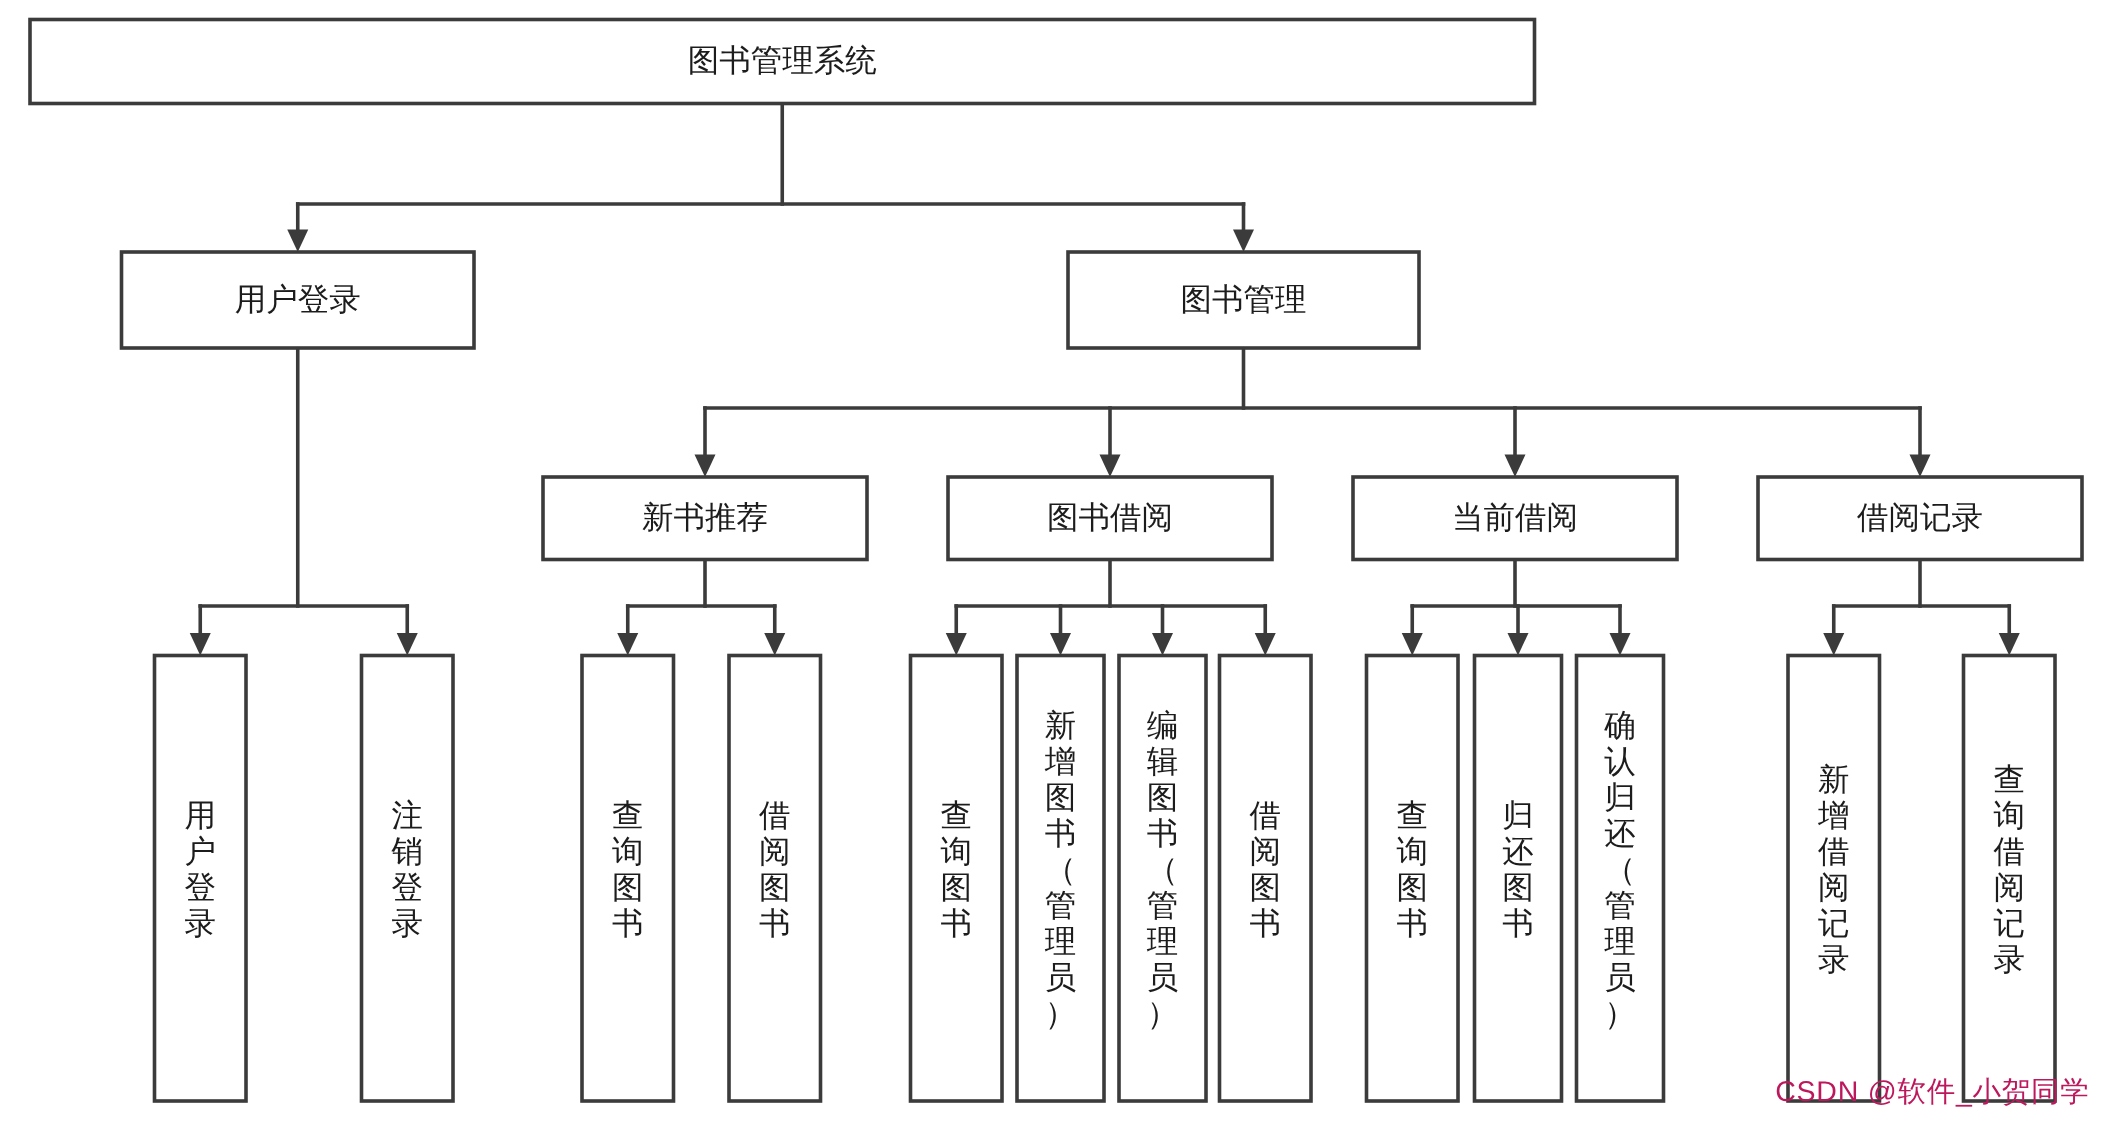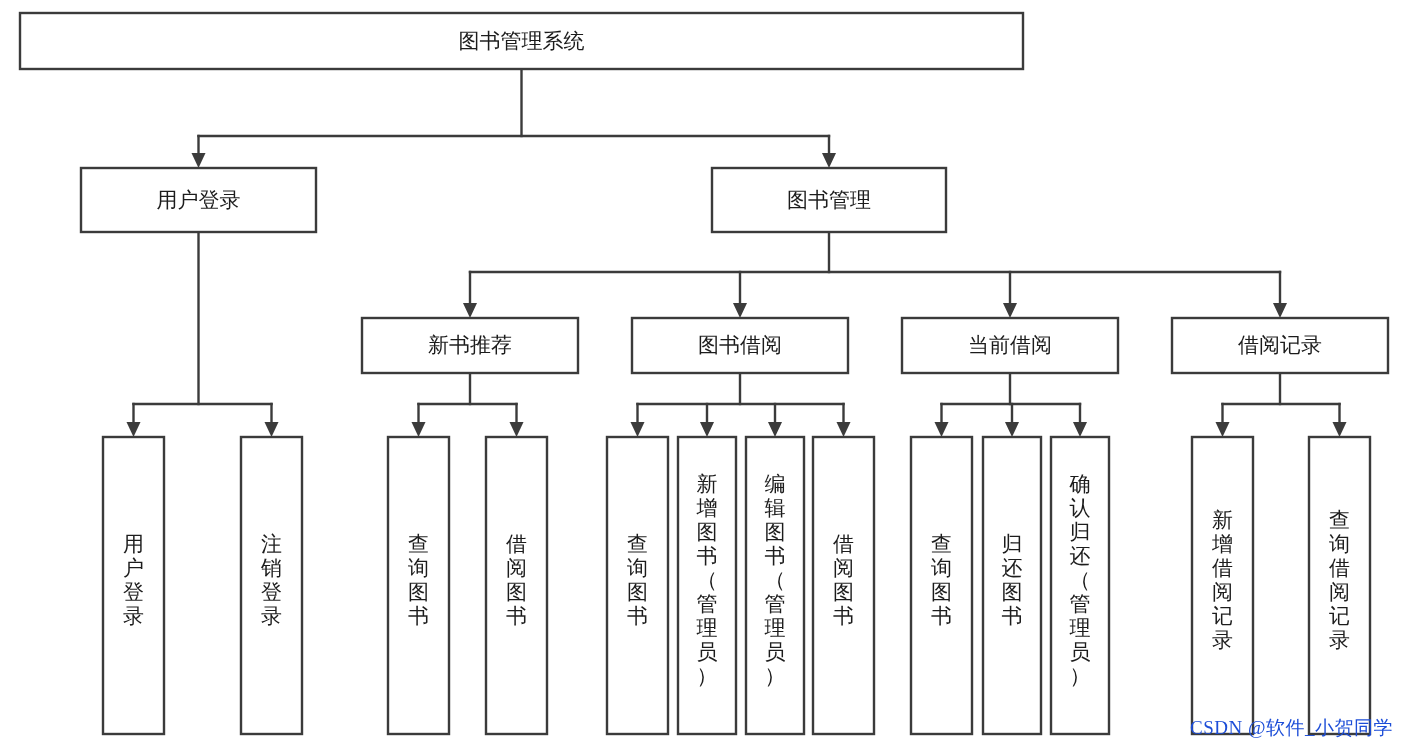--- a/index.html
+++ b/index.html
@@ -51,23 +51,23 @@
   .node-label-v {
     font-family: "Liberation Sans", "DejaVu Sans", sans-serif;
     font-size: 21px;
     fill: #1c1c1c;
     text-anchor: middle;
   }
   .watermark {
     position: absolute;
     right: 12px;
     bottom: 6px;
-    font-family: Liberation Serif, serif;
+    font-family: Liberation Sans, sans-serif;
     font-size: 19px;
-    color: #1d4ed8;
+    color: #be185d;
     white-space: nowrap;
     letter-spacing: 0.5px;
   }
 </style>
 </head>
 <body>
 
 <div id="diagram-root">
   <svg class="diagram-canvas" viewBox="0 0 1405 747">
     <g id="connectors-layer">

